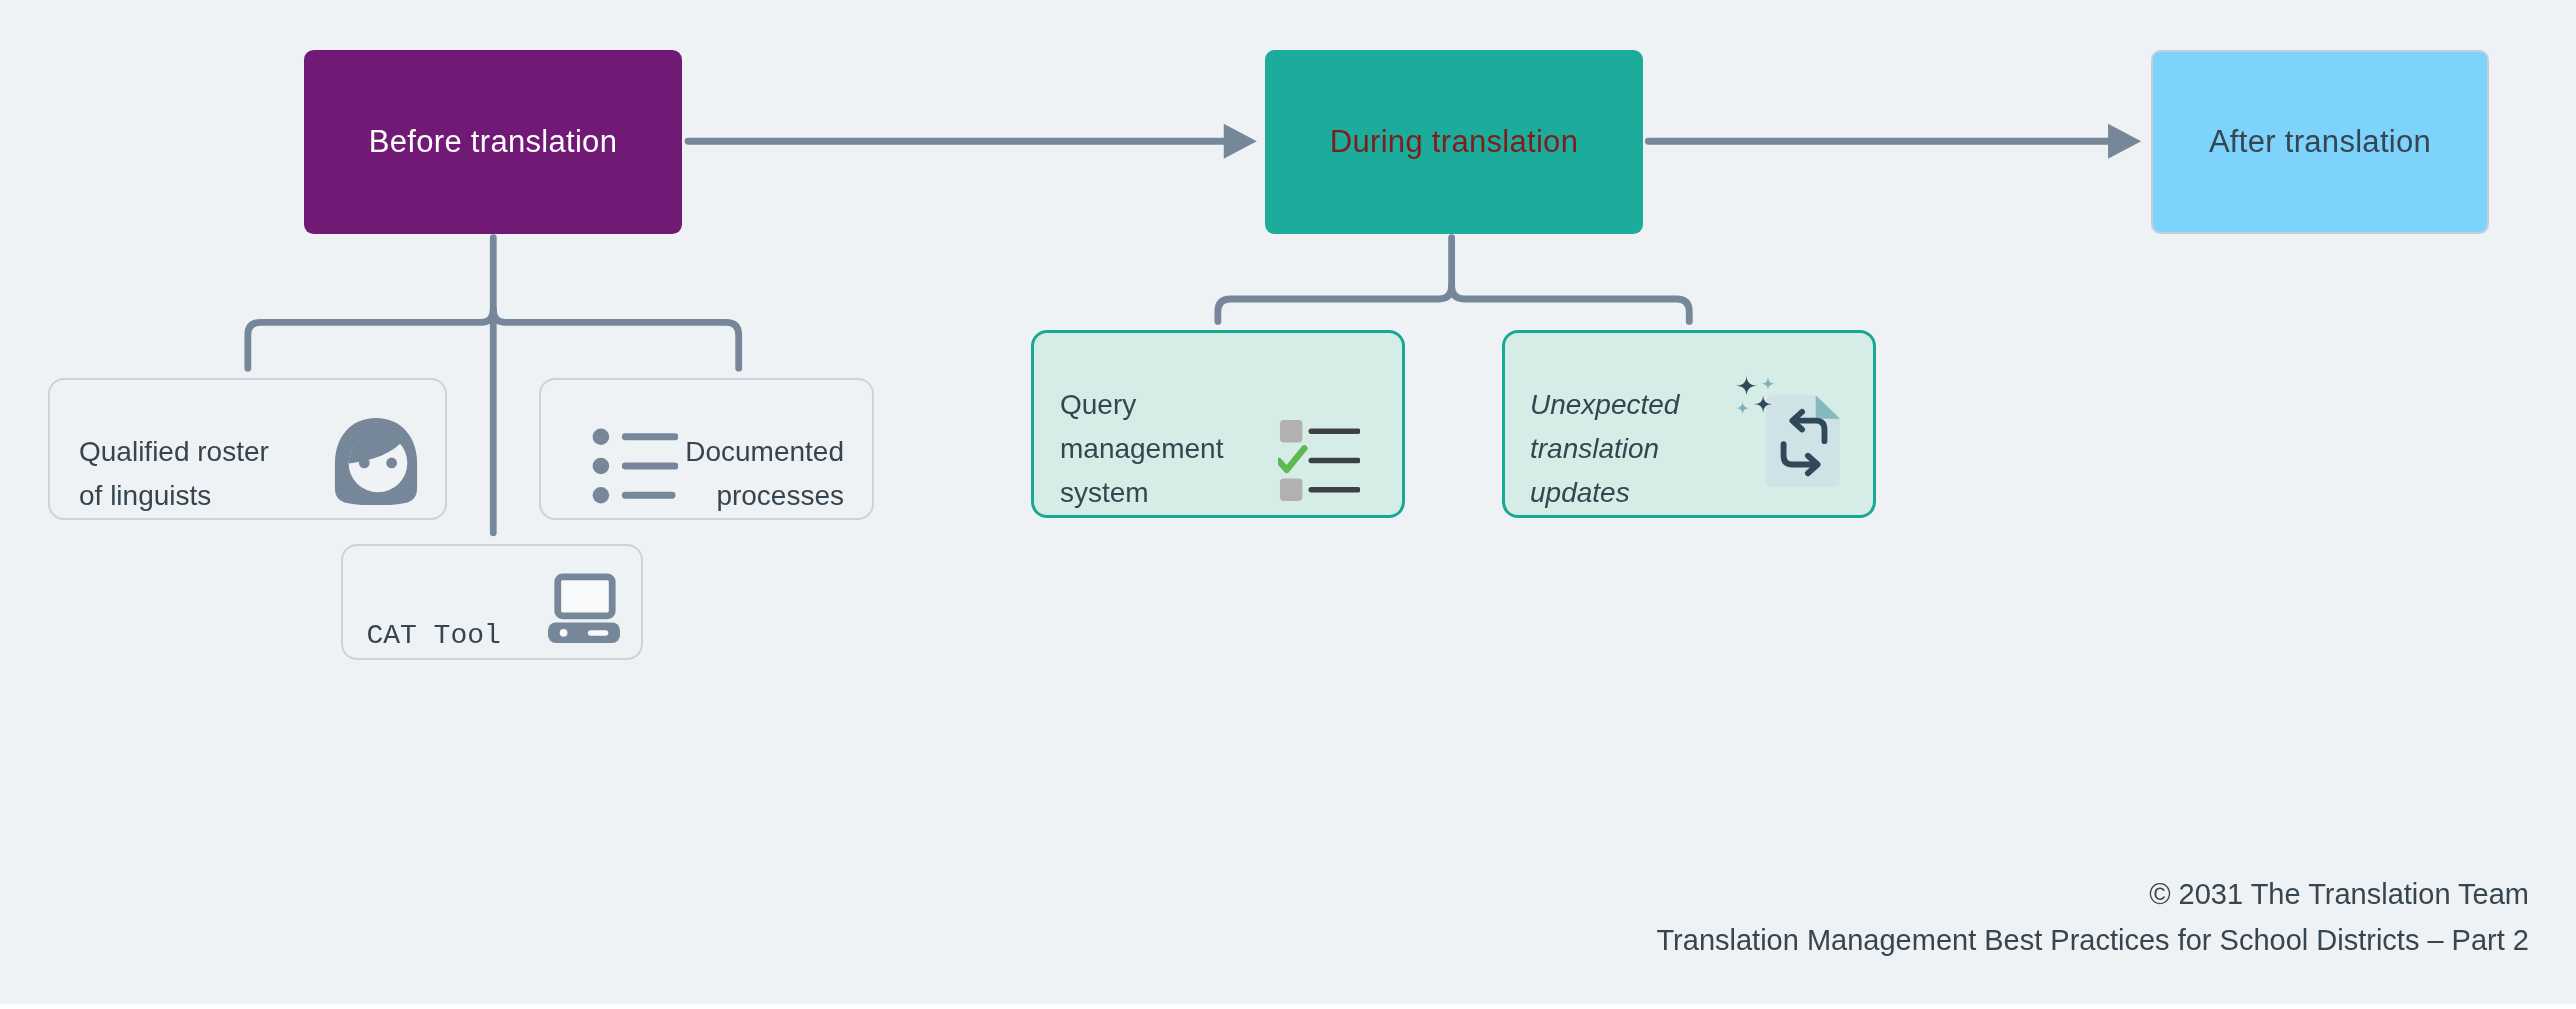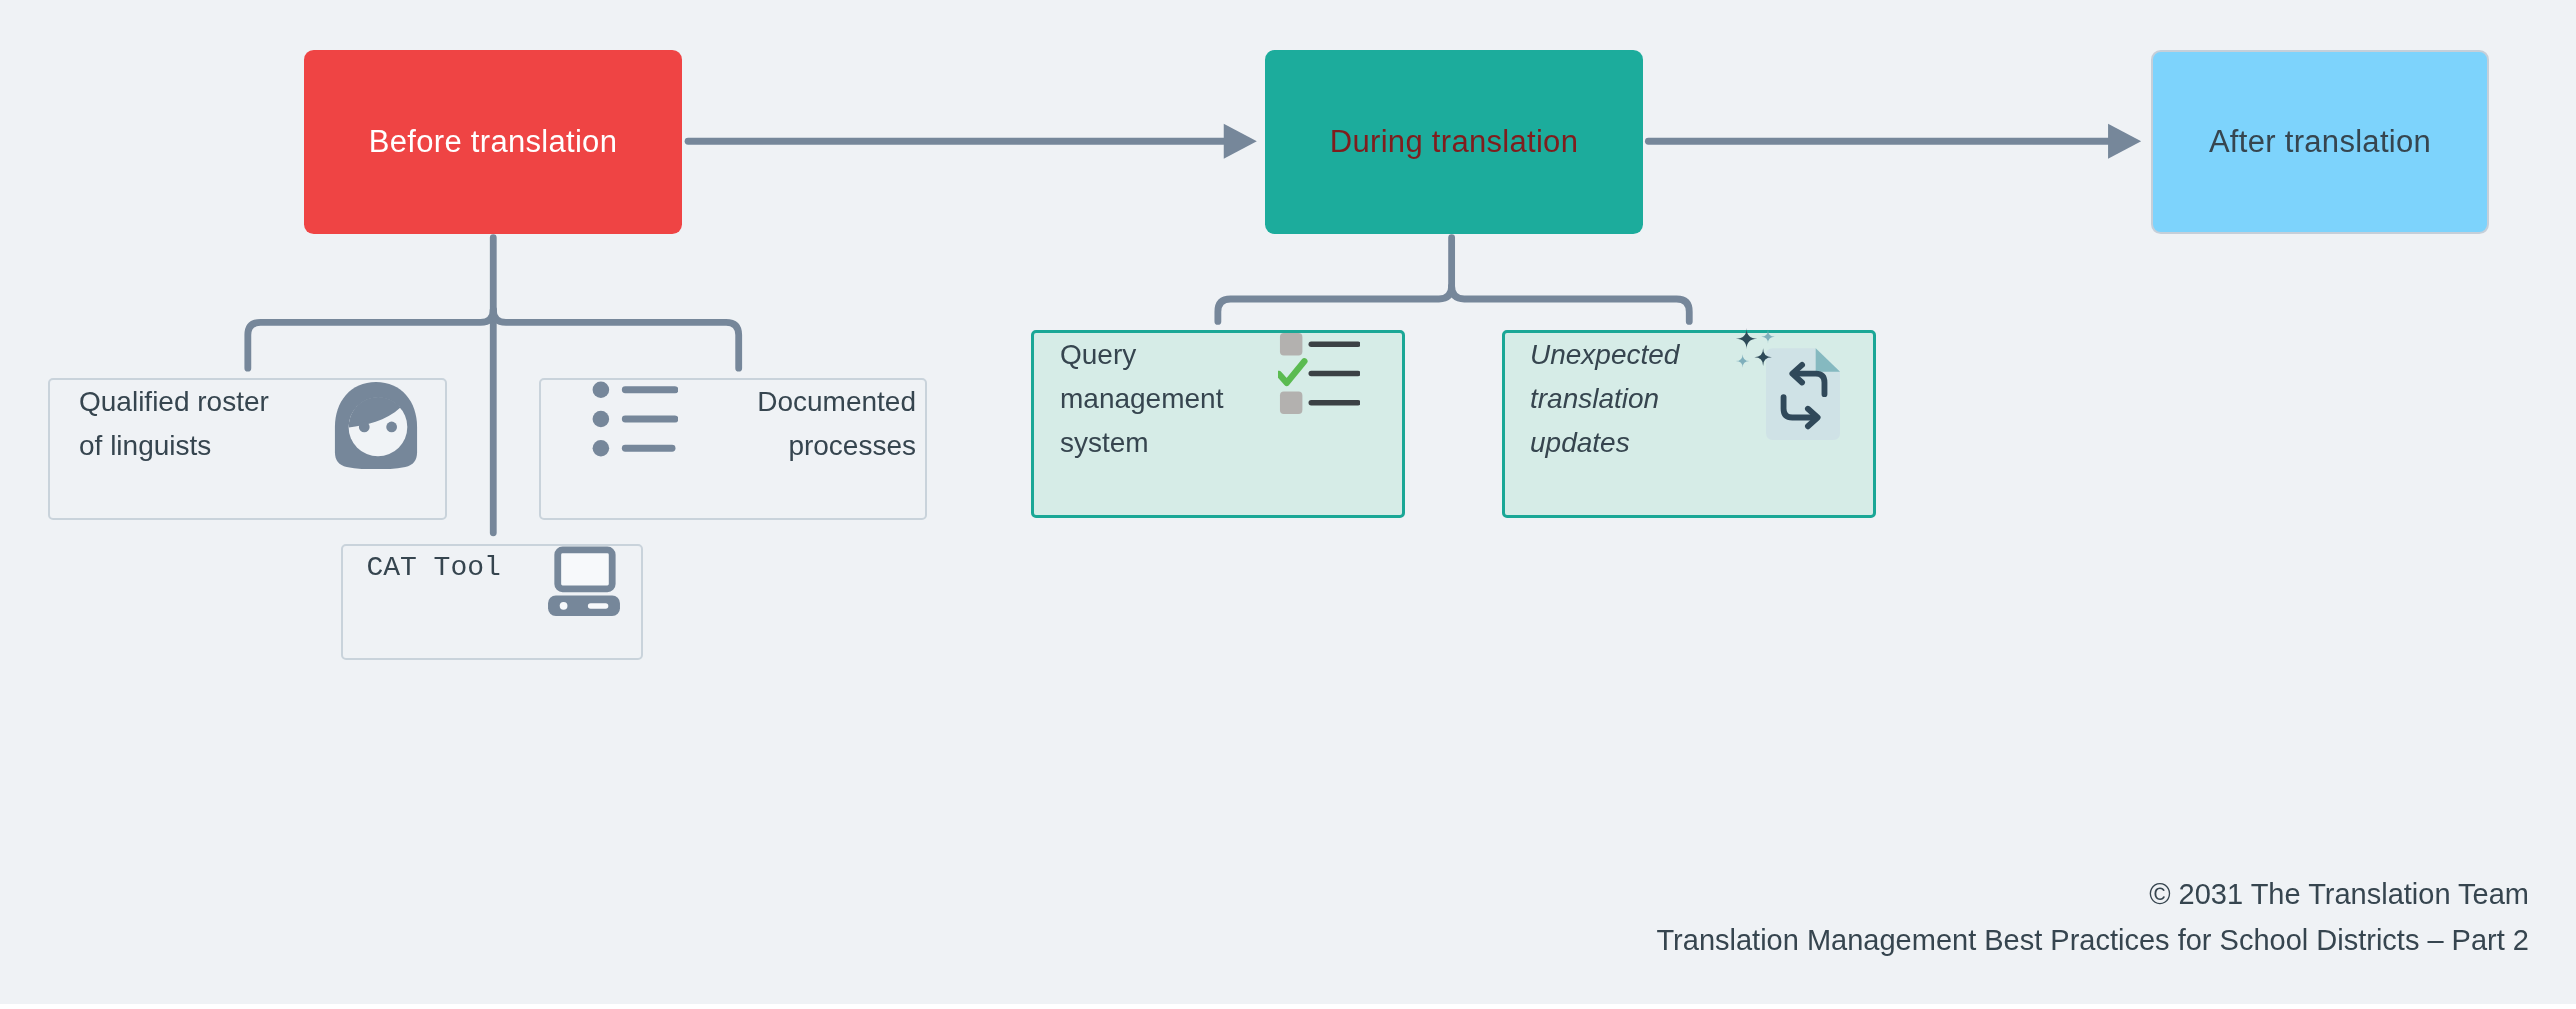--- a/index.html
+++ b/index.html
@@ -8,35 +8,35 @@
     position:relative;width:2576px;height:1009px;
     background:#EFF2F5;overflow:hidden;
   }
   #bottom-strip{position:absolute;left:0;bottom:0;width:100%;height:4.9px;background:#FFFFFF;}
   svg.layer{position:absolute;left:0;top:0;pointer-events:none;}
 
   .stage{
     position:absolute;display:flex;align-items:center;justify-content:center;
     border-radius:9.7px;font-size:31px;letter-spacing:0.3px;
   }
-  .stage-before{left:304px;top:50px;width:378px;height:184px;background:#ef4444;color:#FFFFFF;}
+  .stage-before{left:304px;top:50px;width:378px;height:184px;background:#701a75;color:#FFFFFF;}
   .stage-during{left:1265px;top:50px;width:378px;height:184px;background:#1CAC9C;color:#7f1d1d;}
   .stage-after{
     left:2151px;top:50px;width:338px;height:184px;box-sizing:border-box;
     background:#7dd3fc;border:2.9px solid #C5CFD9;color:#36454F;
   }
 
   .item{
-    position:absolute;display:flex;align-items:flex-start;box-sizing:border-box;
-    border:2.4px solid #C9D3DB;border-radius:5px;color:#36454F;
+    position:absolute;display:flex;align-items:flex-end;box-sizing:border-box;
+    border:2.4px solid #C9D3DB;border-radius:16px;color:#36454F;
     font-size:28px;line-height:44px;
   }
   .item .label{white-space:pre-line;}
   .item-qualified{left:48px;top:378px;width:399px;height:142px;padding:0 23.4px 0 29px;justify-content:space-between;gap:20px;}
-  .item-documented{left:539px;top:378px;width:388px;height:142px;padding:0 9px 0 51px;}
+  .item-documented{left:539px;top:378px;width:335px;height:142px;padding:0 28px 0 51px;}
   .item-documented .label{flex:1;text-align:right;}
   .item-cat{left:341px;top:544px;width:302px;height:116px;padding:0 21.4px 0 23.4px;justify-content:space-between;font-family:Liberation Mono, monospace;}
   .item-teal{background:#D6ECE7;border:3.9px solid #1AA796;}
   .item-query{left:1031px;top:330px;width:374px;height:188px;padding:0 42px 0 26px;justify-content:space-between;}
   .item-updates{left:1502px;top:330px;width:374px;height:188px;padding:0 31px 0 25px;justify-content:space-between;font-style:italic;}
   .icon-doc-sync{position:relative;top:-12.7px;}
 
   .footer{
     position:absolute;right:47px;top:871px;text-align:right;
     color:#36454F;font-size:29px;line-height:46px;

